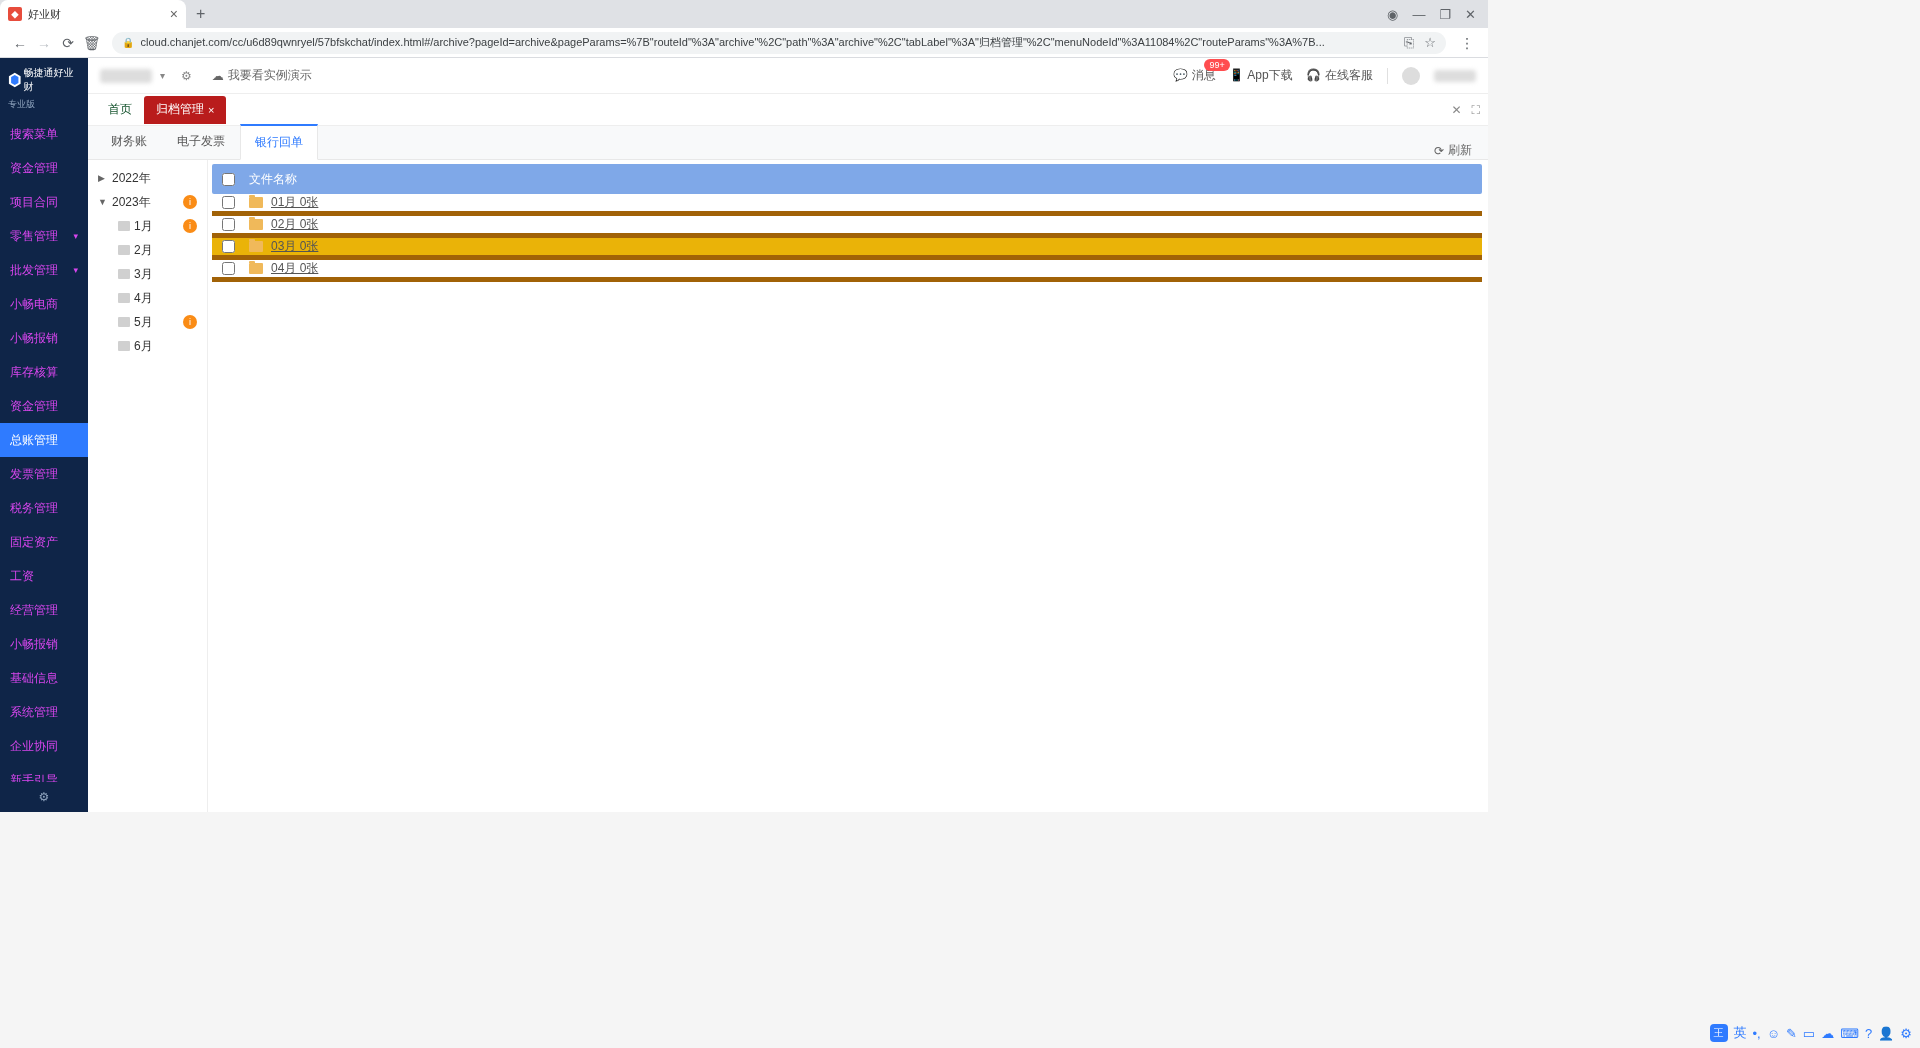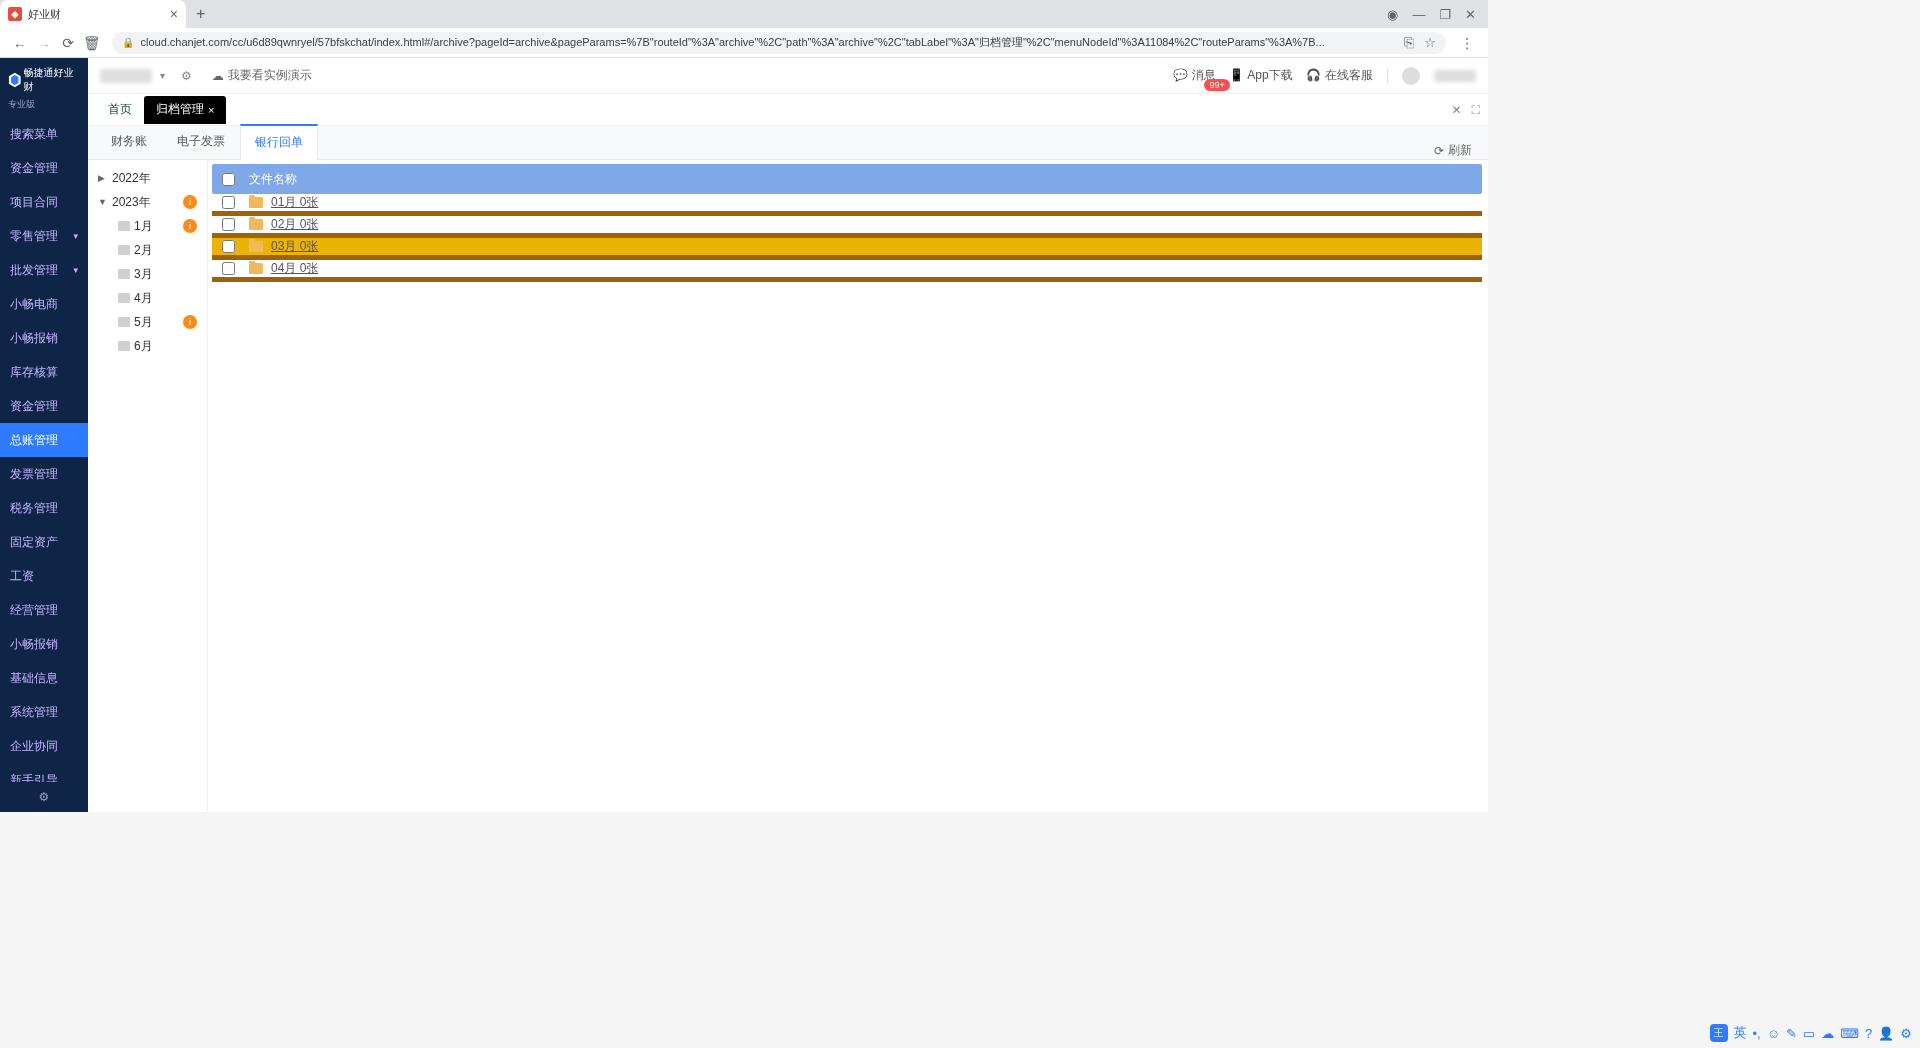--- a/index.html
+++ b/index.html
@@ -25,41 +25,41 @@
 .toolbar-right { display: flex; gap: 10px; color: #5f6368; font-size: 14px; padding: 0 6px; }
 
 
 .app { display: flex; height: calc(812px - 58px); }
 .sidebar { width: 88px; background: #0f2548; color: #cfd8e3; display: flex; flex-direction: column; }
 .logo { padding: 8px 6px 4px; display: flex; align-items: center; }
 .logo-icon { width: 18px; height: 18px; }
 .logo-text { font-size: 10px; color: #fff; }
 .logo-sub { font-size: 9px; color: #8ea3bd; padding: 0 8px 6px; }
 .menu { flex: 1; overflow: hidden; }
-.menu-item { height: 34px; display: flex; align-items: center; padding: 0 10px; font-size: 12px; color: #c4b5fd; cursor: pointer; position: relative; }
+.menu-item { height: 34px; display: flex; align-items: center; padding: 0 10px; font-size: 12px; color: #d946ef; cursor: pointer; position: relative; }
 .menu-item.active { background: #2f7bff; color: #fff; }
 .menu-item .chev { margin-left: auto; font-size: 9px; }
 .sidebar-footer { height: 30px; display: flex; align-items: center; justify-content: center; color: #8ea3bd; }
 
 .main { flex: 1; background: #fff; display: flex; flex-direction: column; }
 .topbar { height: 36px; border-bottom: 1px solid #eee; display: flex; align-items: center; padding: 0 12px; }
 .org-select { display: flex; align-items: center; gap: 8px; }
 .org-blur { width: 52px; height: 14px; background: #ddd; filter: blur(2px); border-radius: 3px; }
 .org-chev { color: #888; font-size: 10px; }
 .gear { color: #888; margin-left: 8px; }
 .demo-link { margin-left: 20px; color: #666; display: flex; align-items: center; gap: 4px; font-size: 12px; }
 .topbar-right { margin-left: auto; display: flex; align-items: center; gap: 14px; font-size: 12px; color: #555; }
 .msg-badge { position: relative; }
-.badge { position: absolute; top: -8px; right: -14px; background: #ff4d4f; color: #fff; border-radius: 8px; font-size: 9px; padding: 1px 5px; margin-top: 20px; }
+.badge { position: absolute; top: -8px; right: -14px; background: #ff4d4f; color: #fff; border-radius: 8px; font-size: 9px; padding: 1px 5px; }
 .avatar { width: 18px; height: 18px; background: #ddd; border-radius: 50%; }
 .user-blur { width: 42px; height: 12px; background: #ddd; filter: blur(2px); border-radius: 3px; }
 
 .page-tabs { height: 32px; display: flex; align-items: center; padding: 0 8px; border-bottom: 1px solid #eee; }
 .page-tab { padding: 0 12px; height: 32px; display: flex; align-items: center; font-size: 12px; color: #14532d; cursor: pointer; gap: 4px; }
-.page-tab.active { background: #000000; color: #fff; border-radius: 3px 3px 0 0; height: 28px; }
+.page-tab.active { background: #b91c1c; color: #fff; border-radius: 3px 3px 0 0; height: 28px; }
 .page-tab-close { font-size: 11px; }
 .page-tabs-right { margin-left: auto; display: flex; gap: 10px; color: #888; }
 
 .content { flex: 1; display: flex; flex-direction: column; }
 .sub-tabs { height: 34px; display: flex; align-items: flex-end; background: #f8f9fa; border-bottom: 1px solid #e8e8e8; padding: 0 8px; }
 .sub-tab { padding: 8px 14px; font-size: 12px; color: #555; cursor: pointer; border: 1px solid transparent; }
 .sub-tab.active { background: #fff; color: #2f7bff; border: 1px solid #e8e8e8; border-bottom: 1px solid #fff; margin-bottom: -1px; border-top: 2px solid #2f7bff; }
 .sub-tabs-right { margin-left: auto; display: flex; align-items: center; gap: 4px; color: #666; font-size: 12px; padding-right: 8px; }
 
 .workspace { flex: 1; display: flex; }

